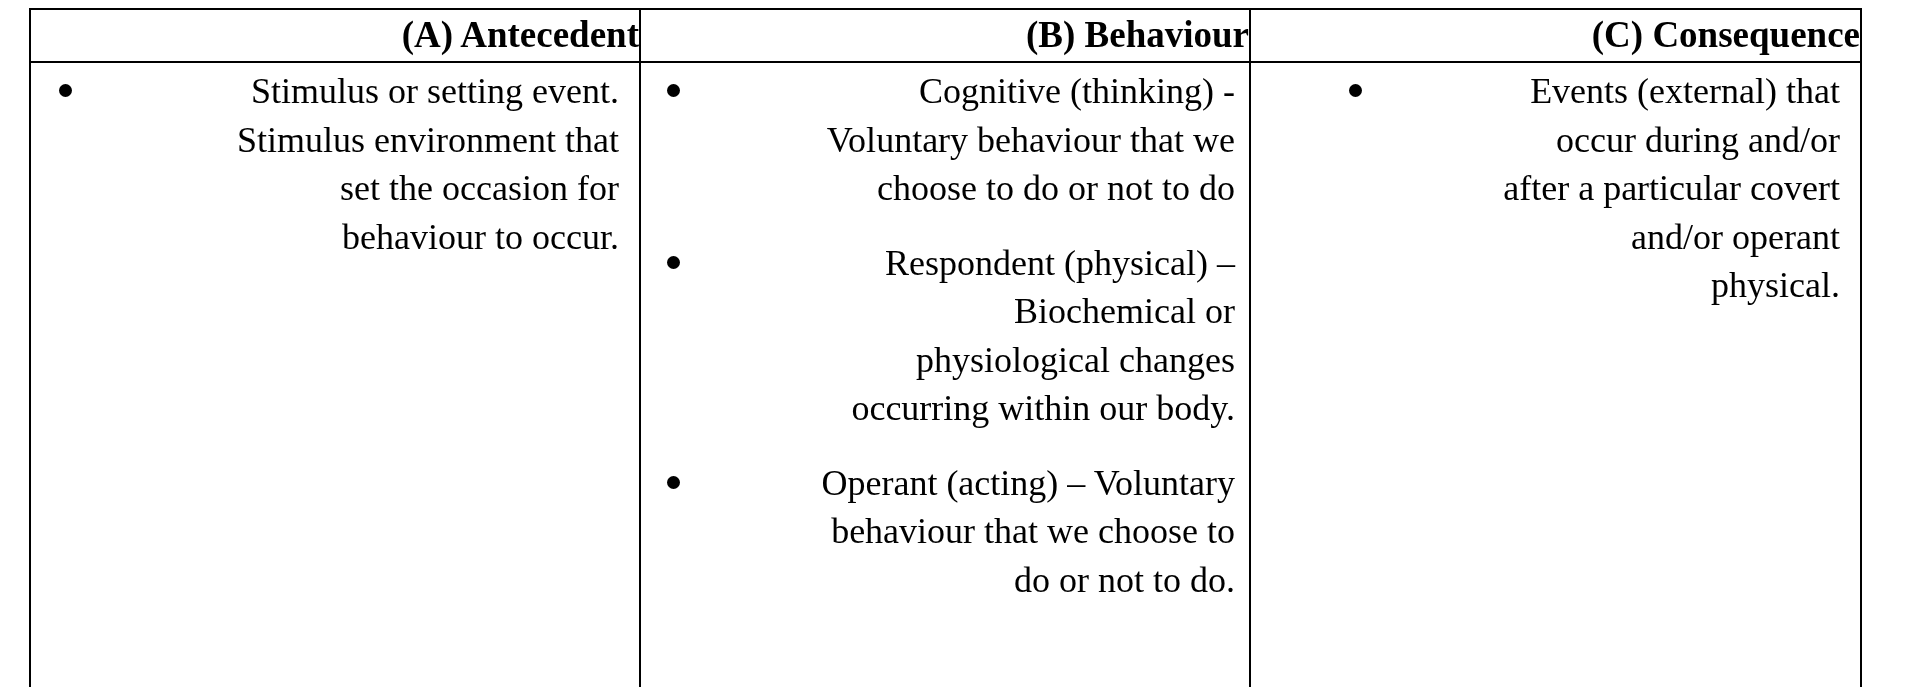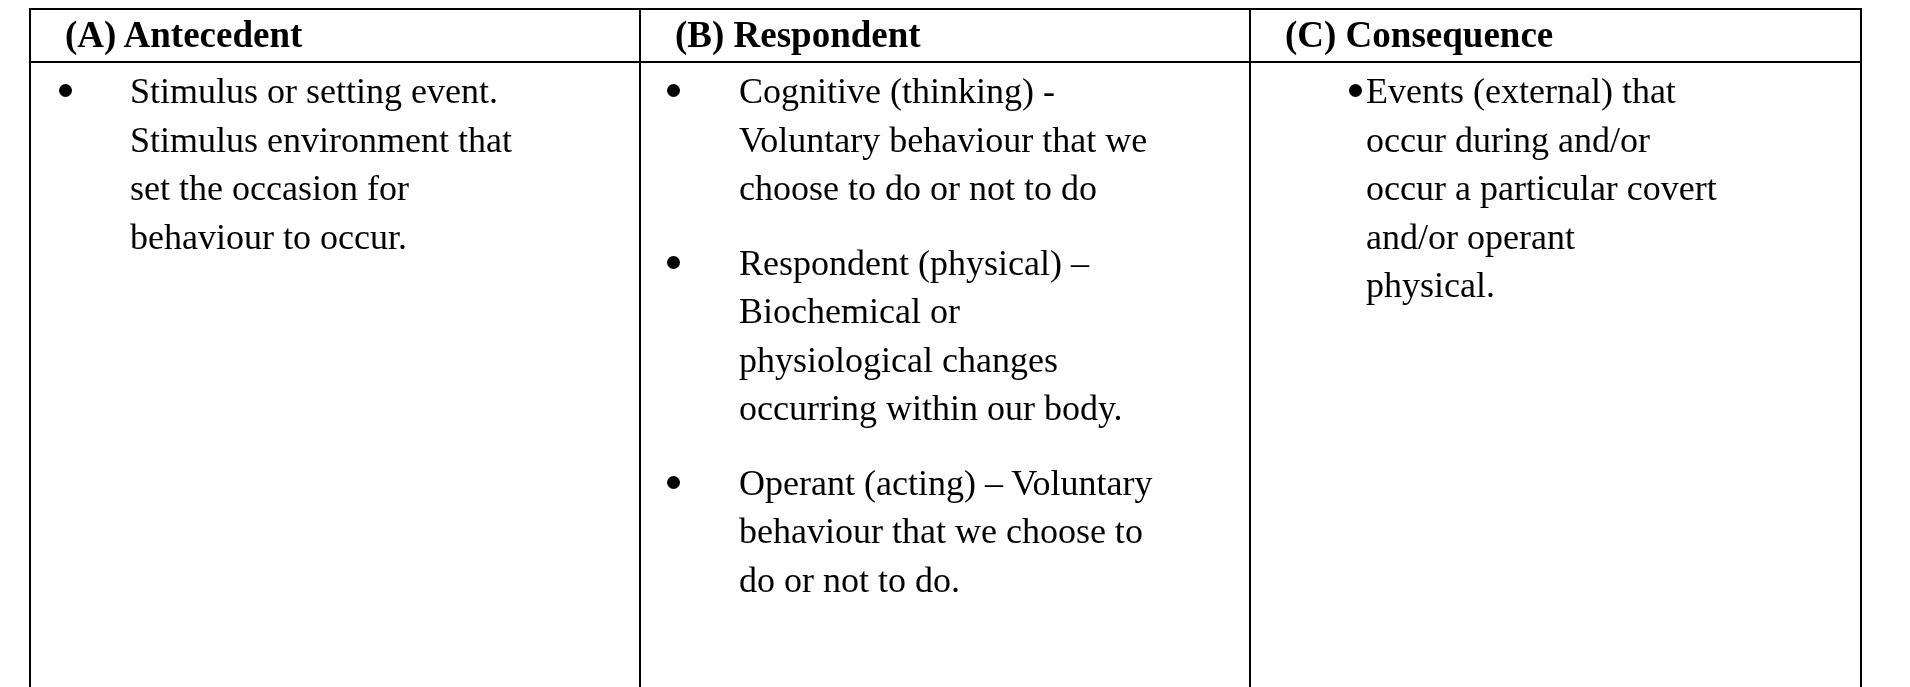--- a/index.html
+++ b/index.html
@@ -27,41 +27,42 @@
     .abc-table col.c1 { width: 610px; }
     .abc-table col.c2 { width: 610px; }
     .abc-table col.c3 { width: 611px; }
     .abc-table th, .abc-table td {
       border: 2px solid #000;
       vertical-align: top;
       padding: 0;
     }
     .abc-table th {
       height: 49px;
-      text-align: left;
+      text-align: right;
       font-weight: bold;
       font-size: 37px;
       line-height: 46px;
       padding-left: 34px;
       padding-top: 2px;
       white-space: nowrap;
     }
     .abc-table td {
       font-size: 36px;
       line-height: 48.5px;
       padding-top: 4px;
     }
     ul.bullets {
       list-style: none;
       margin: 0;
       padding: 0;
     }
     ul.bullets li {
       position: relative;
       margin: 0;
+      text-align: right;
     }
     ul.bullets li + li {
       margin-top: 26px;
     }
     .bullet-dot {
       position: absolute;
       top: 17px;
       width: 13px;
       height: 13px;
       border-radius: 50%;
@@ -80,21 +81,21 @@
 
 <table class="abc-table">
   <colgroup>
     <col class="c1">
     <col class="c2">
     <col class="c3">
   </colgroup>
   <thead>
     <tr>
       <th>(A) Antecedent</th>
-      <th>(B) Respondent</th>
+      <th>(B) Behaviour</th>
       <th>(C) Consequence</th>
     </tr>
   </thead>
   <tbody>
     <tr>
 
       <td class="col-a">
         <ul class="bullets">
           <li>
             <span class="bullet-dot"></span>
@@ -129,21 +130,21 @@
           </li>
         </ul>
       </td>
 
       <td class="col-c">
         <ul class="bullets">
           <li>
             <span class="bullet-dot"></span>
             <span class="line">Events (external) that</span>
             <span class="line">occur during and/or</span>
-            <span class="line">occur a particular covert</span>
+            <span class="line">after a particular covert</span>
             <span class="line">and/or operant</span>
             <span class="line">physical.</span>
           </li>
         </ul>
       </td>
     </tr>
   </tbody>
 </table>
 
 </body></html>

